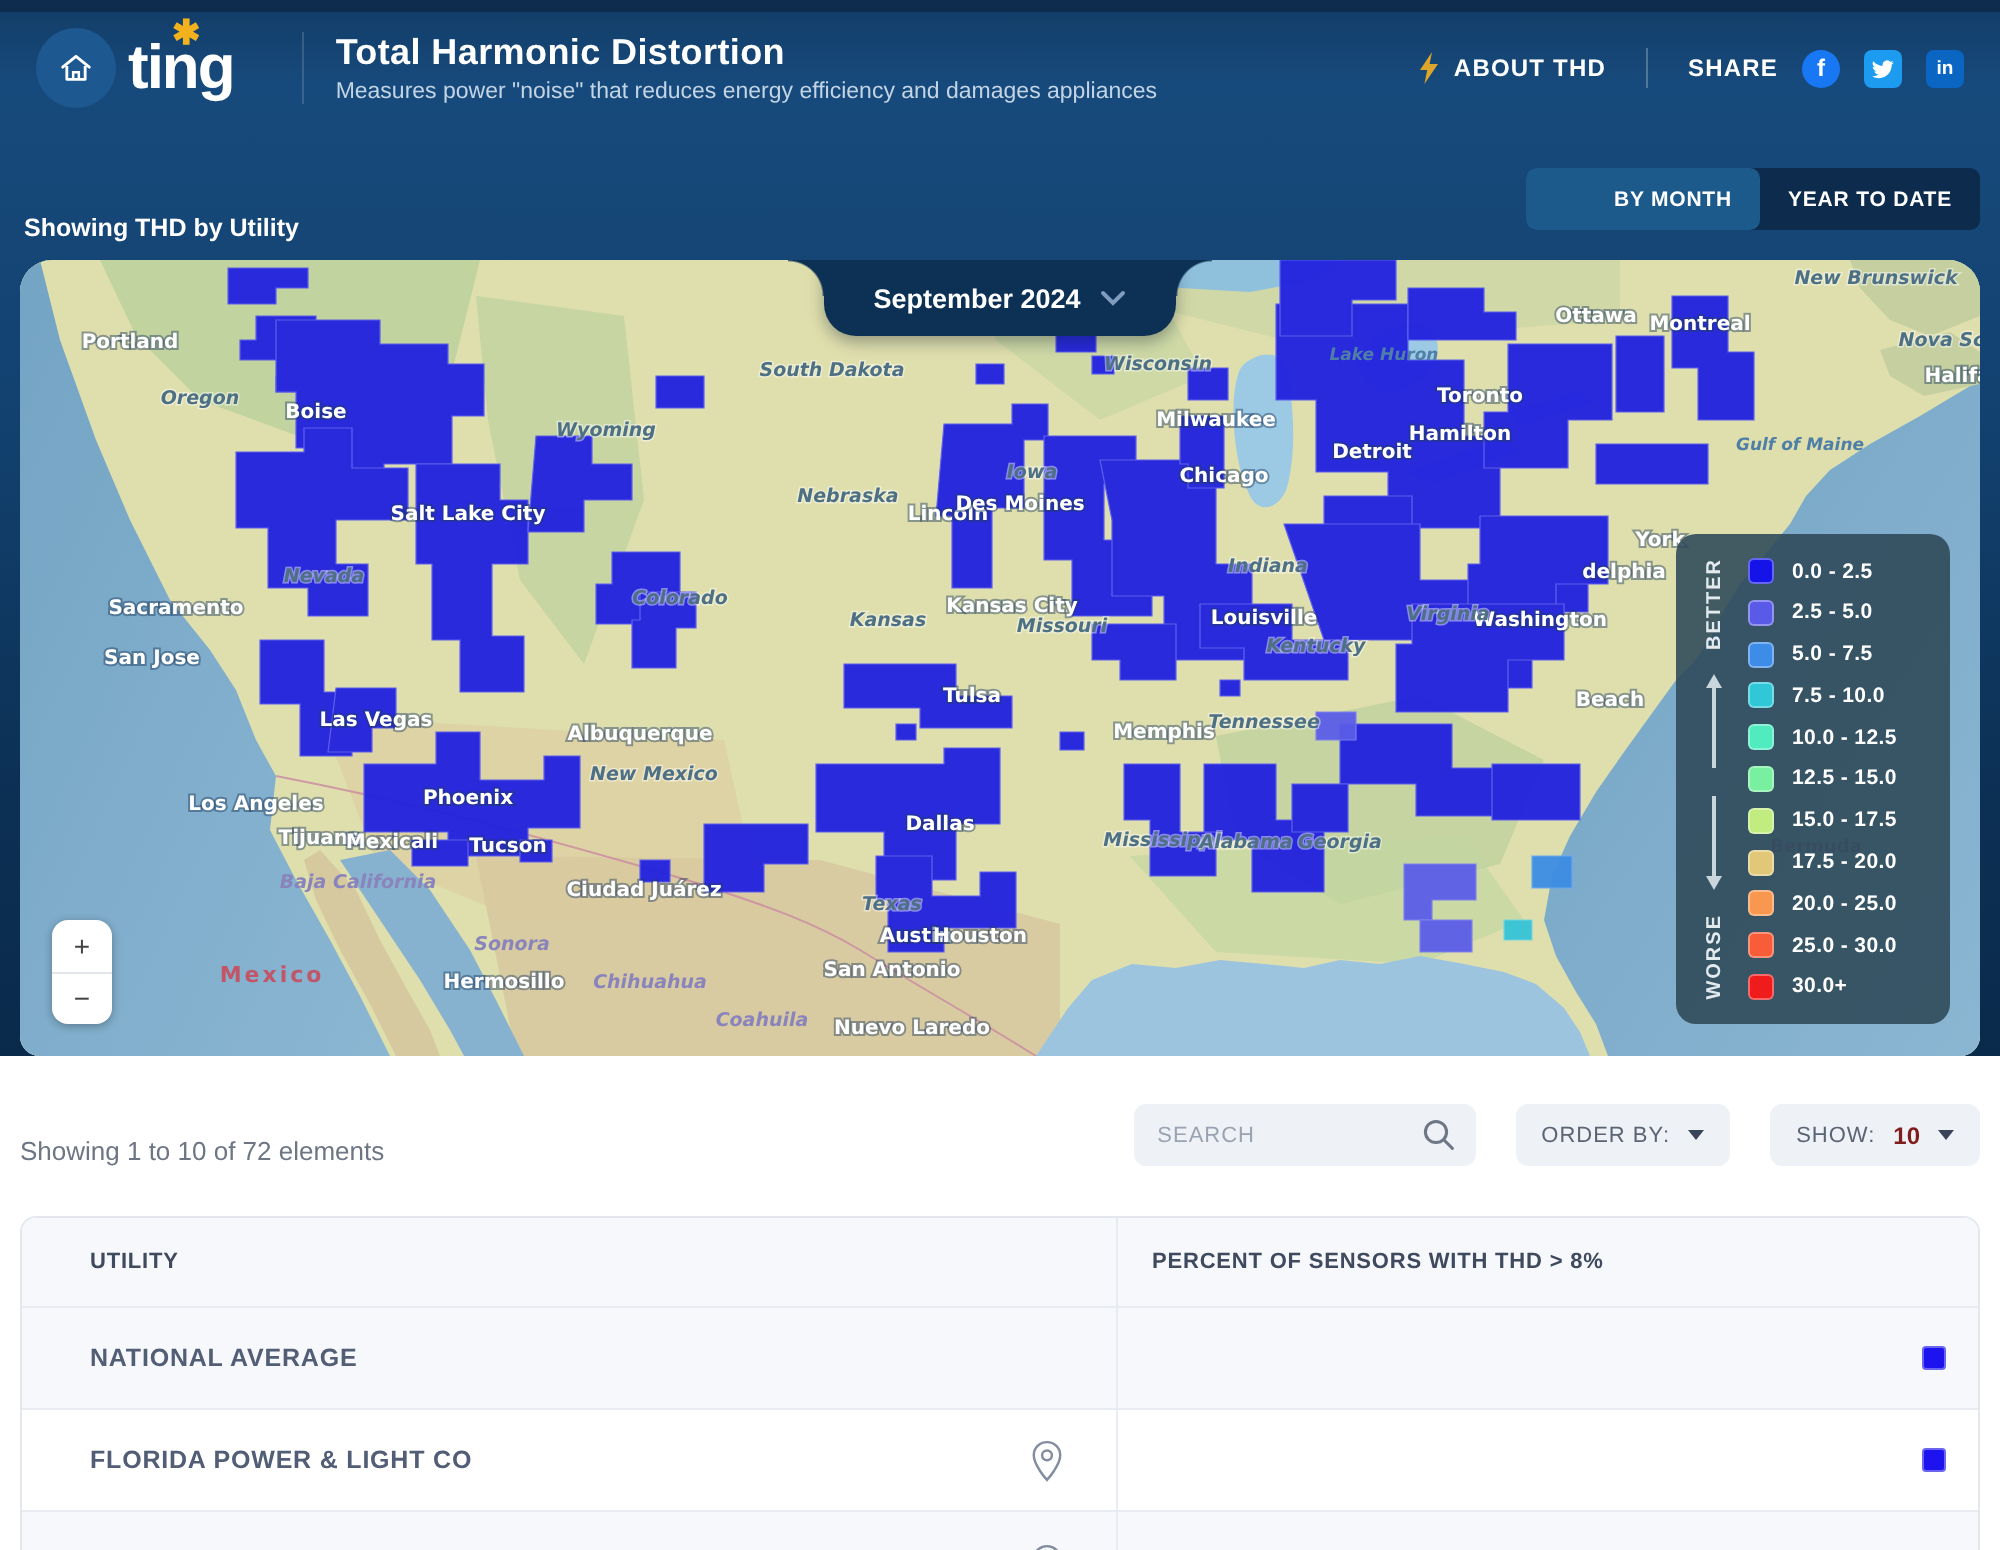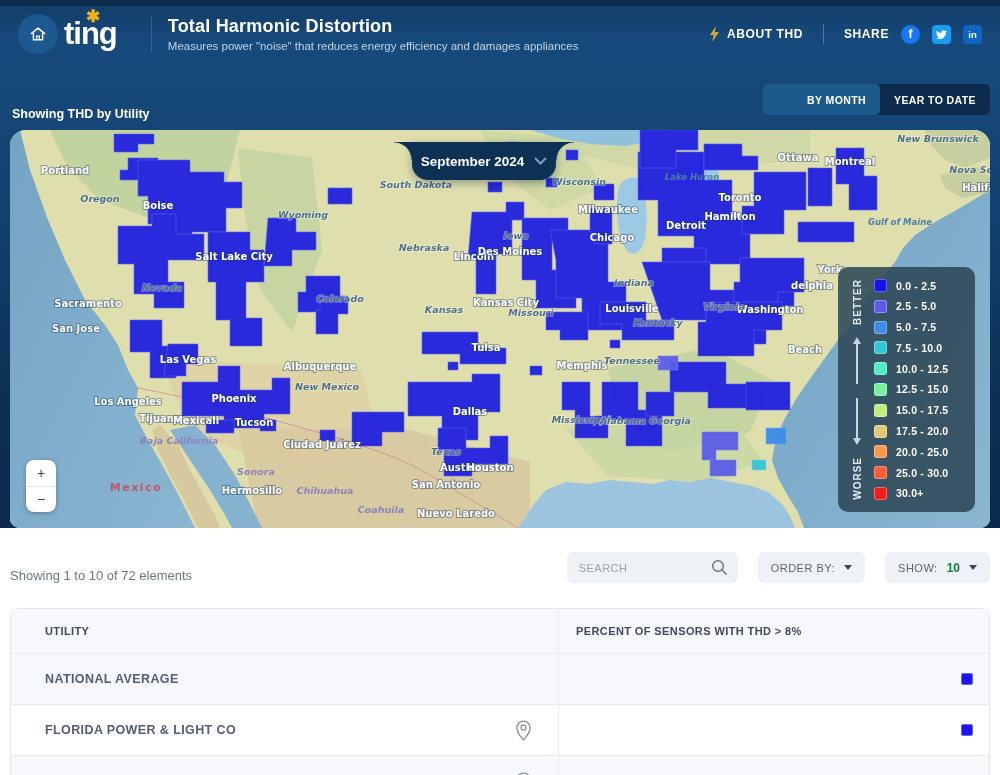--- a/index.html
+++ b/index.html
@@ -36,21 +36,21 @@
   .seg { margin-top:22px; height:31px; display:flex; background:#0d2b4c; border-radius:5px; }
   .seg-item { display:flex; align-items:center; padding:0 14px; color:#fff; font-size:10.5px;
     font-weight:bold; letter-spacing:.4px; cursor:pointer; border-radius:5px; }
   .seg-item.active { background:#1d5a8c;padding-left:44px; }
 
   
   .map-wrap { position:relative; margin:0 10px; height:398px;
     border-radius:16px 16px 10px 10px; overflow:hidden; background:#7cabc9; }
   .map-wrap svg.map { position:absolute; inset:0; display:block; }
 
-  .month-tab { position:absolute; left:402px; top:12px; width:144px; height:38px;
+  .month-tab { position:absolute; left:402px; top:0; width:176px; height:38px;
     background:#0d3154; border-radius:0 0 16px 16px; display:flex; align-items:center;
     justify-content:center; gap:10px; cursor:pointer; box-shadow:0 3px 8px rgba(5,20,40,.35); }
   .month-tab::before, .month-tab::after { content:''; position:absolute; top:0; width:18px; height:18px; }
   .month-tab::before { left:-18px; background:radial-gradient(circle 18px at 0% 100%, transparent 17px, #0d3154 18px); }
   .month-tab::after  { right:-18px; background:radial-gradient(circle 18px at 100% 100%, transparent 17px, #0d3154 18px); }
   .month-lbl { color:#fff; font-size:13.5px; font-weight:bold; }
 
   .legend { position:absolute; left:828px; top:137px; width:137px; height:245px;
     background:rgba(44,72,86,.88); border-radius:10px; display:flex; padding:12px 8px 12px 6px; }
   .legend-axis { width:26px; display:flex; flex-direction:column; align-items:center;
@@ -89,21 +89,21 @@
   .count-text { color:#6e7684; font-size:13px; }
   .tools { margin-left:auto; display:flex; align-items:center; gap:20px; }
   .searchbox { width:171px; height:31px; background:#eef1f5; border-radius:6px;
     display:flex; align-items:center; padding:0 10px 0 12px; }
   .searchbox input { flex:1; border:0; background:none; outline:none; font-size:11px;
     letter-spacing:.5px; color:#4a5364; font-family:inherit; min-width:0; }
   .searchbox input::placeholder { color:#9aa3b2; }
   .pillbox { height:31px; background:#eef1f5; border-radius:6px; display:flex; align-items:center;
     gap:9px; padding:0 13px; cursor:pointer; }
   .pill-lbl { color:#5a6474; font-size:11px; letter-spacing:.5px; }
-  .pill-val { color:#15803d; font-size:12px; font-weight:bold; }
+  .pill-val { color:#7f1d1d; font-size:12px; font-weight:bold; }
   .caret { width:0; height:0; border:4px solid transparent; border-top:5px solid #39445a; margin-top:4px; }
 
   .table { margin-top:25px; border:1px solid #e4e8ee; border-radius:8px; overflow:hidden; background:#fff; }
   .trow { display:flex; border-bottom:1px solid #e8ebf1; }
   .trow:last-child { border-bottom:0; }
   .tcell-l { width:548px; border-right:1px solid #e8ebf1; display:flex; align-items:center;
     padding:0 26px 0 34px; }
   .tcell-r { flex:1; display:flex; align-items:center; justify-content:flex-end; padding-right:16px; }
   .thead { height:45px; background:#f6f8fb; }
   .thead .hdr { color:#3f4a5f; font-size:11px; font-weight:bold; letter-spacing:.4px; }

